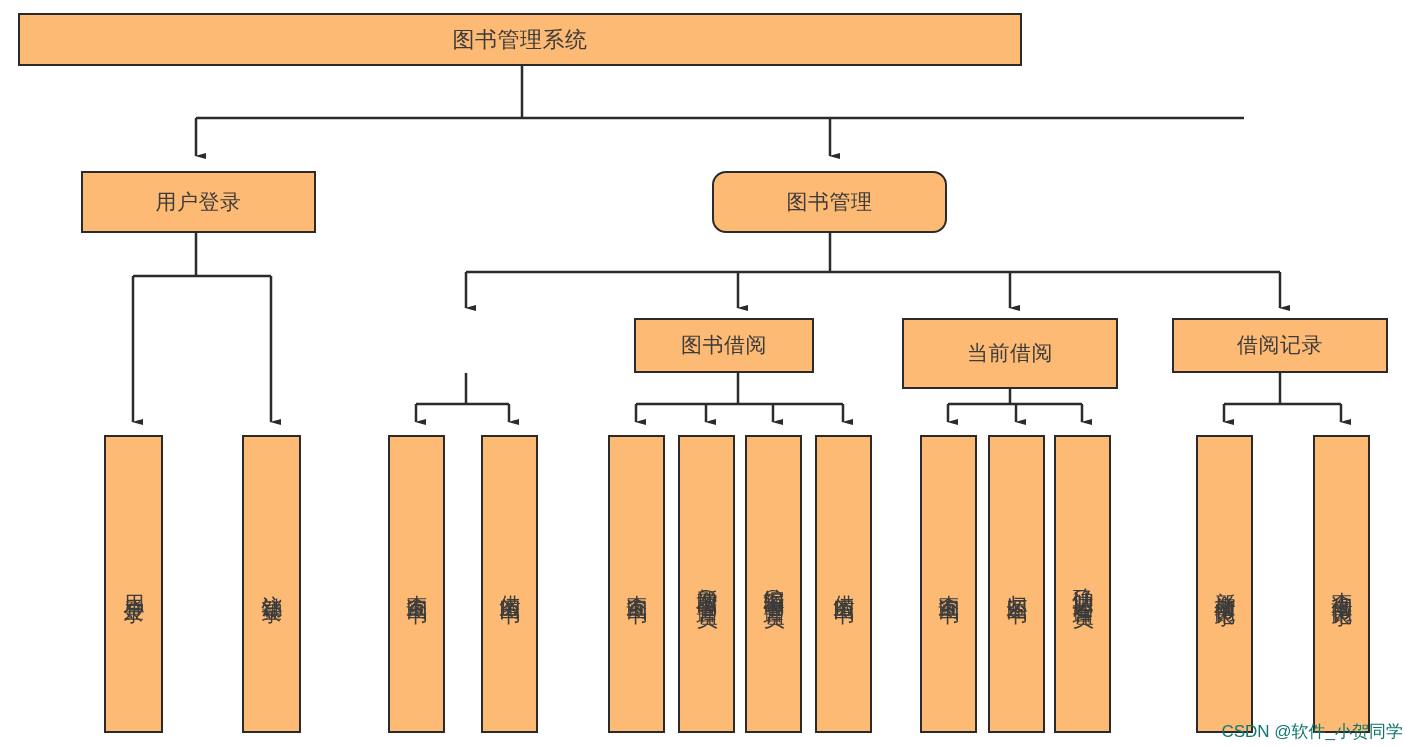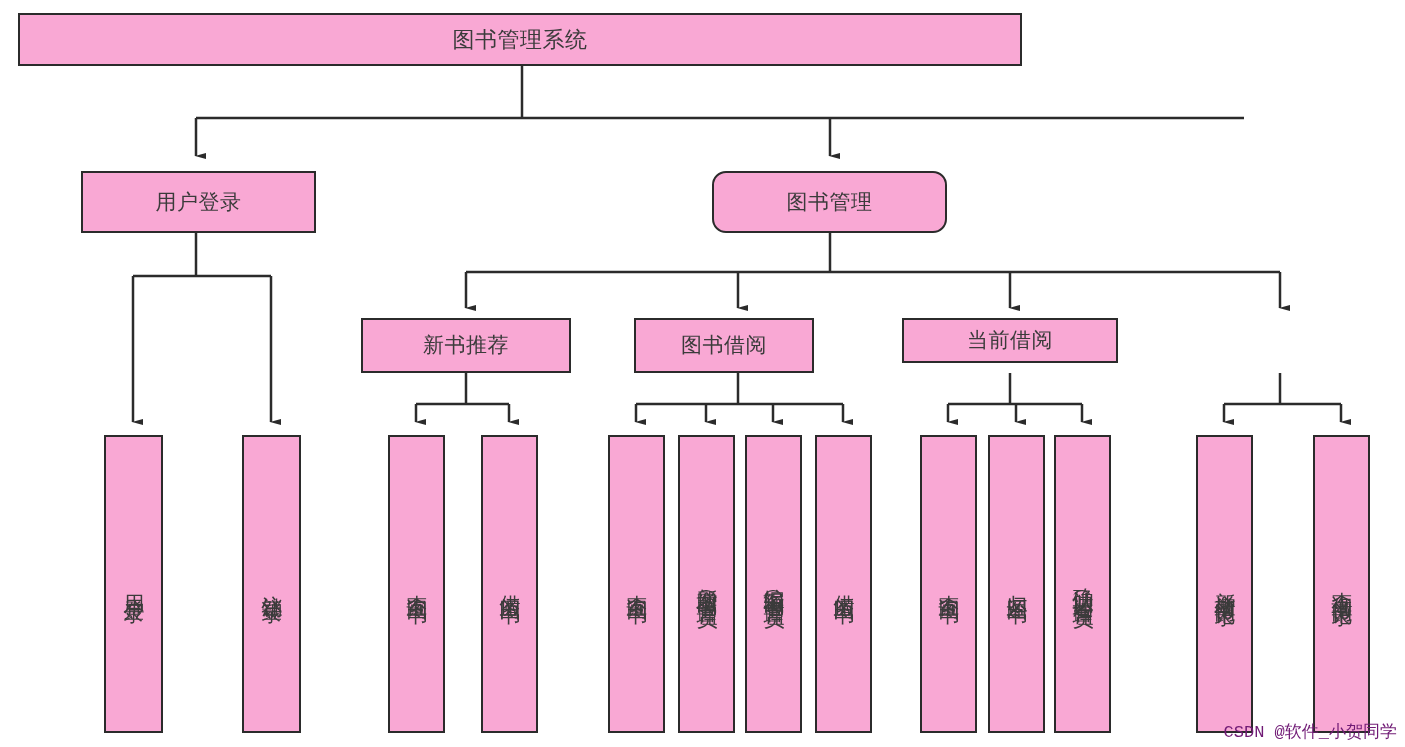--- a/index.html
+++ b/index.html
@@ -21,21 +21,21 @@
   #diagram-svg {
     position: absolute;
     left: 0;
     top: 0;
     width: 1405px;
     height: 747px;
   }
   .node {
     position: absolute;
     box-sizing: border-box;
-    background: #f9a8d4;
+    background: #fdba74;
     border: 2px solid #2b2b2b;
     display: flex;
     align-items: center;
     justify-content: center;
     color: #3b3b3b;
     z-index: 2;
   }
   .node-label {
     color: #3b3b3b;
     line-height: 1.15;
@@ -56,27 +56,27 @@
   }
   .node.v .node-label {
     writing-mode: vertical-rl;
     text-orientation: upright;
     font-size: 21px;
     letter-spacing: 3px;
     line-height: 1;
   }
   #watermark {
     position: absolute;
-    right: 8px;
+    right: 2px;
     bottom: 4px;
     font-size: 17px;
-    color: #701a75;
+    color: #0f766e;
     z-index: 5;
     white-space: nowrap;
-    font-family: Liberation Mono, monospace;
+    font-family: Liberation Sans, sans-serif;
   }
 </style>
 </head>
 <body>
 
 <div id="diagram-root">
 
   <svg id="diagram-svg" viewBox="0 0 1405 747" xmlns="http://www.w3.org/2000/svg">
     <defs>
       <marker id="arrowhead" markerWidth="10" markerHeight="12" refX="3" refY="10" orient="auto" markerUnits="userSpaceOnUse">
@@ -131,28 +131,28 @@
     <span class="node-label">图书管理系统</span>
   </div>
 
   <div class="node h" style="left:81px; top:171px; width:235px; height:62px;">
     <span class="node-label">用户登录</span>
   </div>
   <div class="node h" style="left:712px; top:171px; width:235px; height:62px;border-radius:14px;">
     <span class="node-label">图书管理</span>
   </div>
 
-  <div class="node h" style="left:361px; top:318px; width:210px; height:55px;">
-    <span class="node-label">新书推荐</span>
-  </div>
   <div class="node h" style="left:634px; top:318px; width:180px; height:55px;">
     <span class="node-label">图书借阅</span>
   </div>
-  <div class="node h" style="left:902px; top:318px; width:216px; height:45px;">
+  <div class="node h" style="left:902px; top:318px; width:216px; height:71px;">
     <span class="node-label">当前借阅</span>
+  </div>
+  <div class="node h" style="left:1172px; top:318px; width:216px; height:55px;">
+    <span class="node-label">借阅记录</span>
   </div>
 
   <div class="node v" style="left:104px; top:435px; width:59px; height:298px;">
     <span class="node-label">用户登录</span>
   </div>
   <div class="node v" style="left:242px; top:435px; width:59px; height:298px;">
     <span class="node-label">注销登录</span>
   </div>
 
   <div class="node v" style="left:388px; top:435px; width:57px; height:298px;">

